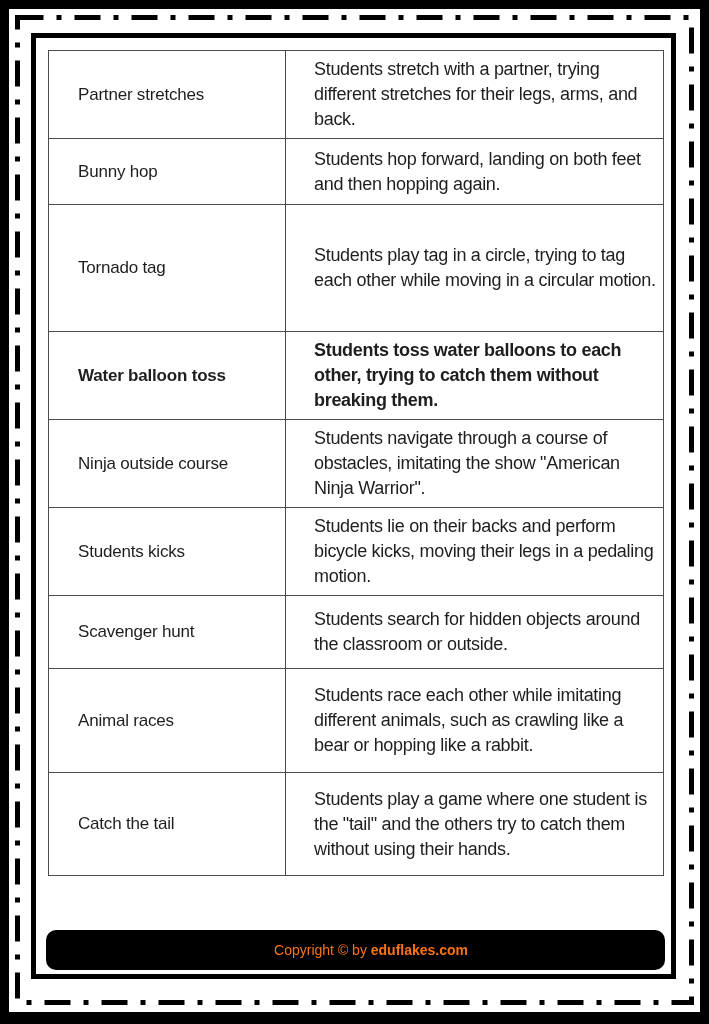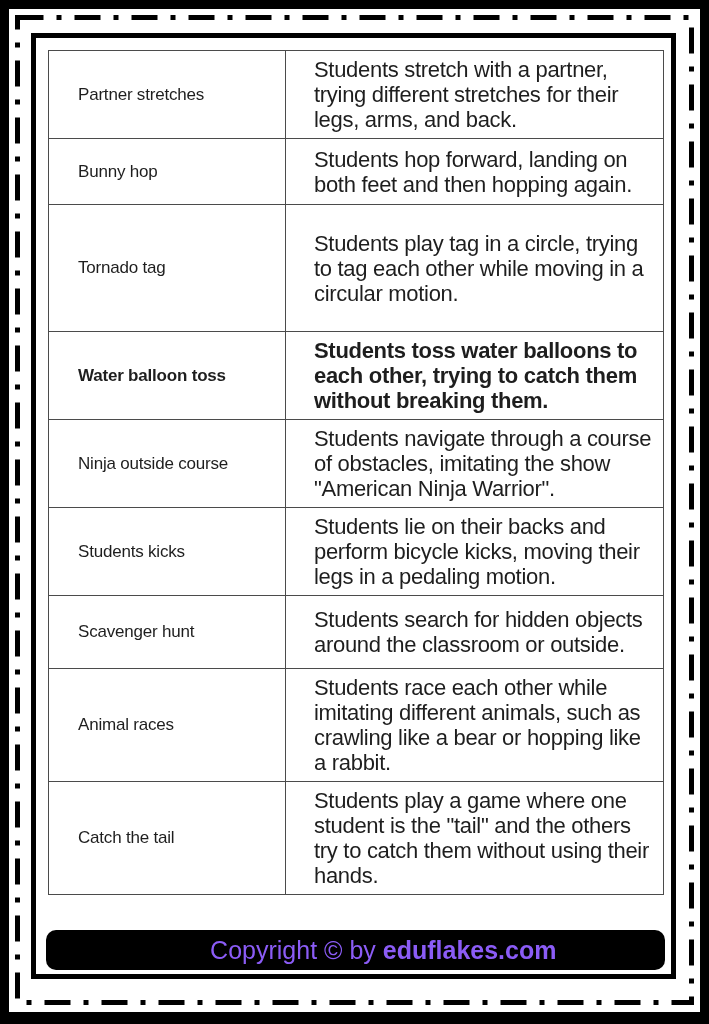--- a/index.html
+++ b/index.html
@@ -55,37 +55,37 @@
   }
   td.cell-activity {
     width: 237px;
     padding: 4px 6px 4px 29px;
     font-size: 17px;
     letter-spacing: -0.2px;
   }
   td.cell-desc {
     width: 378px;
     padding: 6px 6px 6px 28px;
-    font-size: 22px;
+    font-size: 18px;
     line-height: 25px;
     letter-spacing: -0.3px;
   }
   .footer-bar {
     position: absolute;
     left: 10px;
     right: 6px;
     bottom: 4px;
     height: 40px;
     background: #000000;
     border-radius: 10px;
-    color: #8b5cf6;
+    color: #f97316;
     display: flex;
     align-items: center;
     justify-content: center;
-    font-size: 25px;
+    font-size: 14px;
   }
   .footer-line { display: inline; white-space: pre-wrap; }
   .footer-line .site { font-weight: bold; }
 </style>
 </head>
 <body>
 
 <div class="page">
 
   <div class="outer-border"></div>

